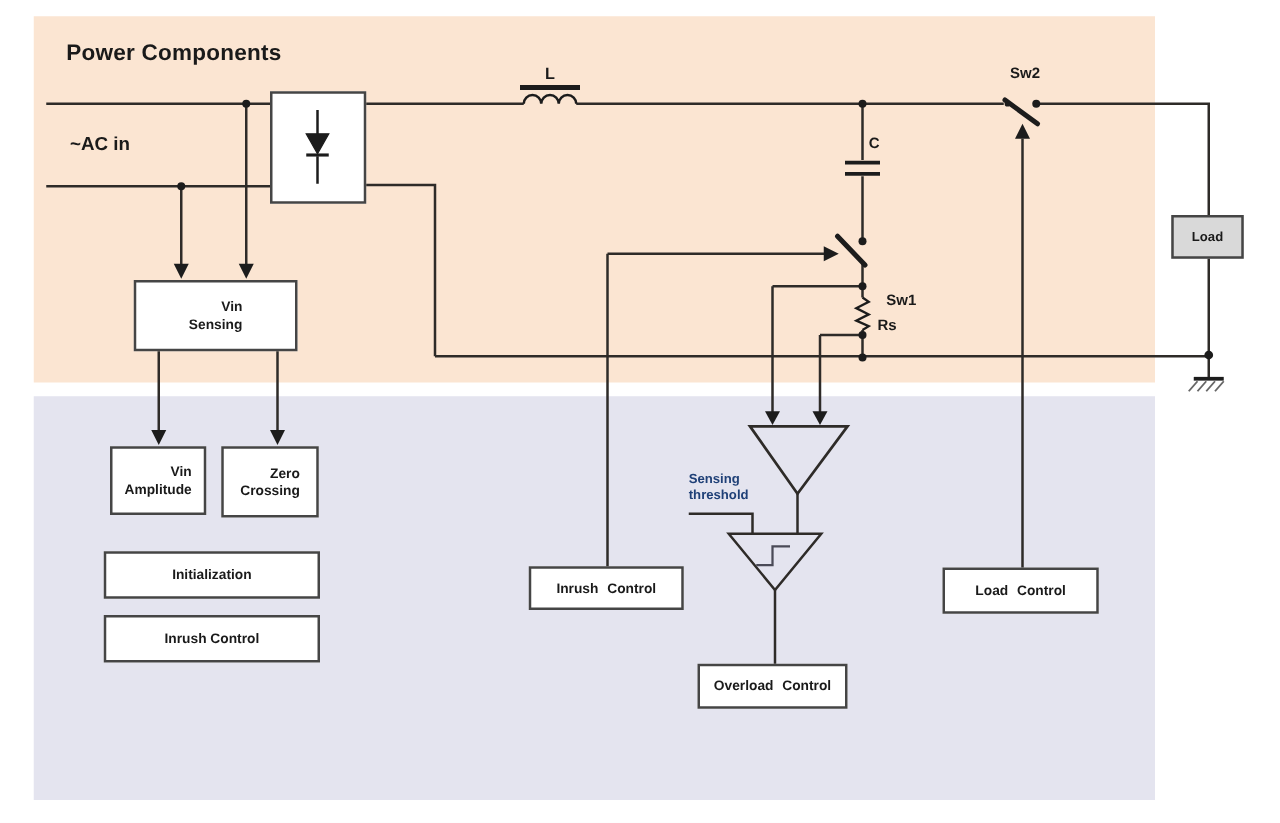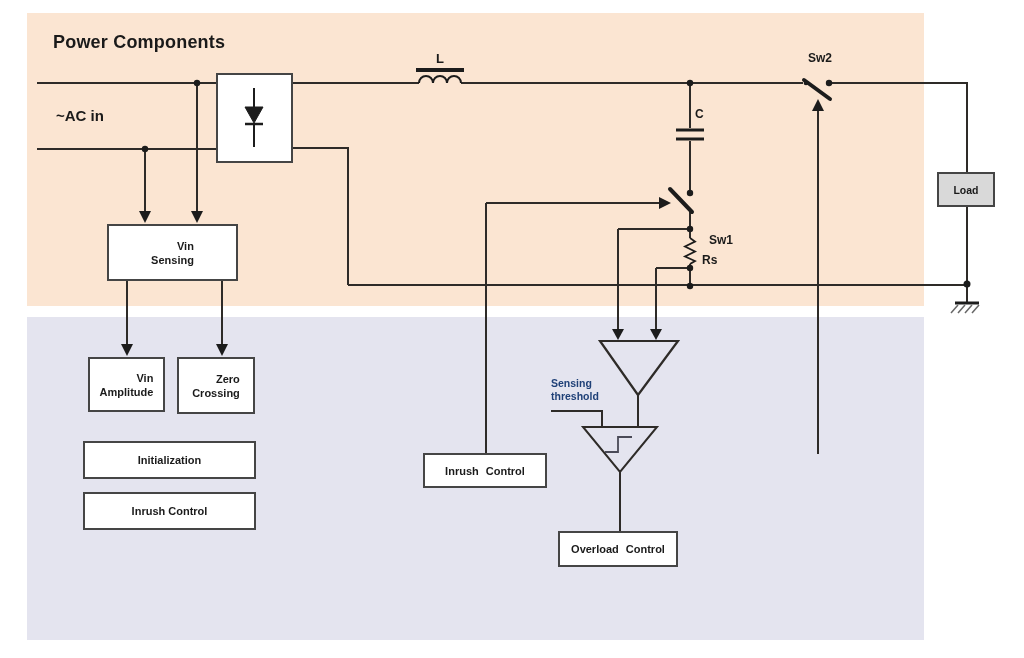--- a/index.html
+++ b/index.html
@@ -50,20 +50,21 @@
   <div id="rectifier-box" class="block"></div>
   <div id="vin-sensing" class="block">Vin
 Sensing</div>
   <div id="vin-amplitude" class="block">Vin
 Amplitude</div>
   <div id="zero-crossing" class="block">Zero
 Crossing</div>
   <div id="initialization" class="block">Initialization</div>
   <div id="inrush-control-left" class="block">Inrush Control</div>
   <div id="inrush-control-mid" class="block">Inrush Control</div>
+  <div id="load-control" class="block">Load Control</div>
   <div id="overload-control" class="block">Overload Control</div>
   <div id="load-box" class="block">Load</div>
 
   <div id="label-l" class="comp-label">L</div>
   <div id="label-c" class="comp-label">C</div>
   <div id="label-sw1" class="comp-label">Sw1</div>
   <div id="label-sw2" class="comp-label">Sw2</div>
   <div id="label-rs" class="comp-label">Rs</div>
   <div id="overload-threshold">Sensing
 threshold</div>

